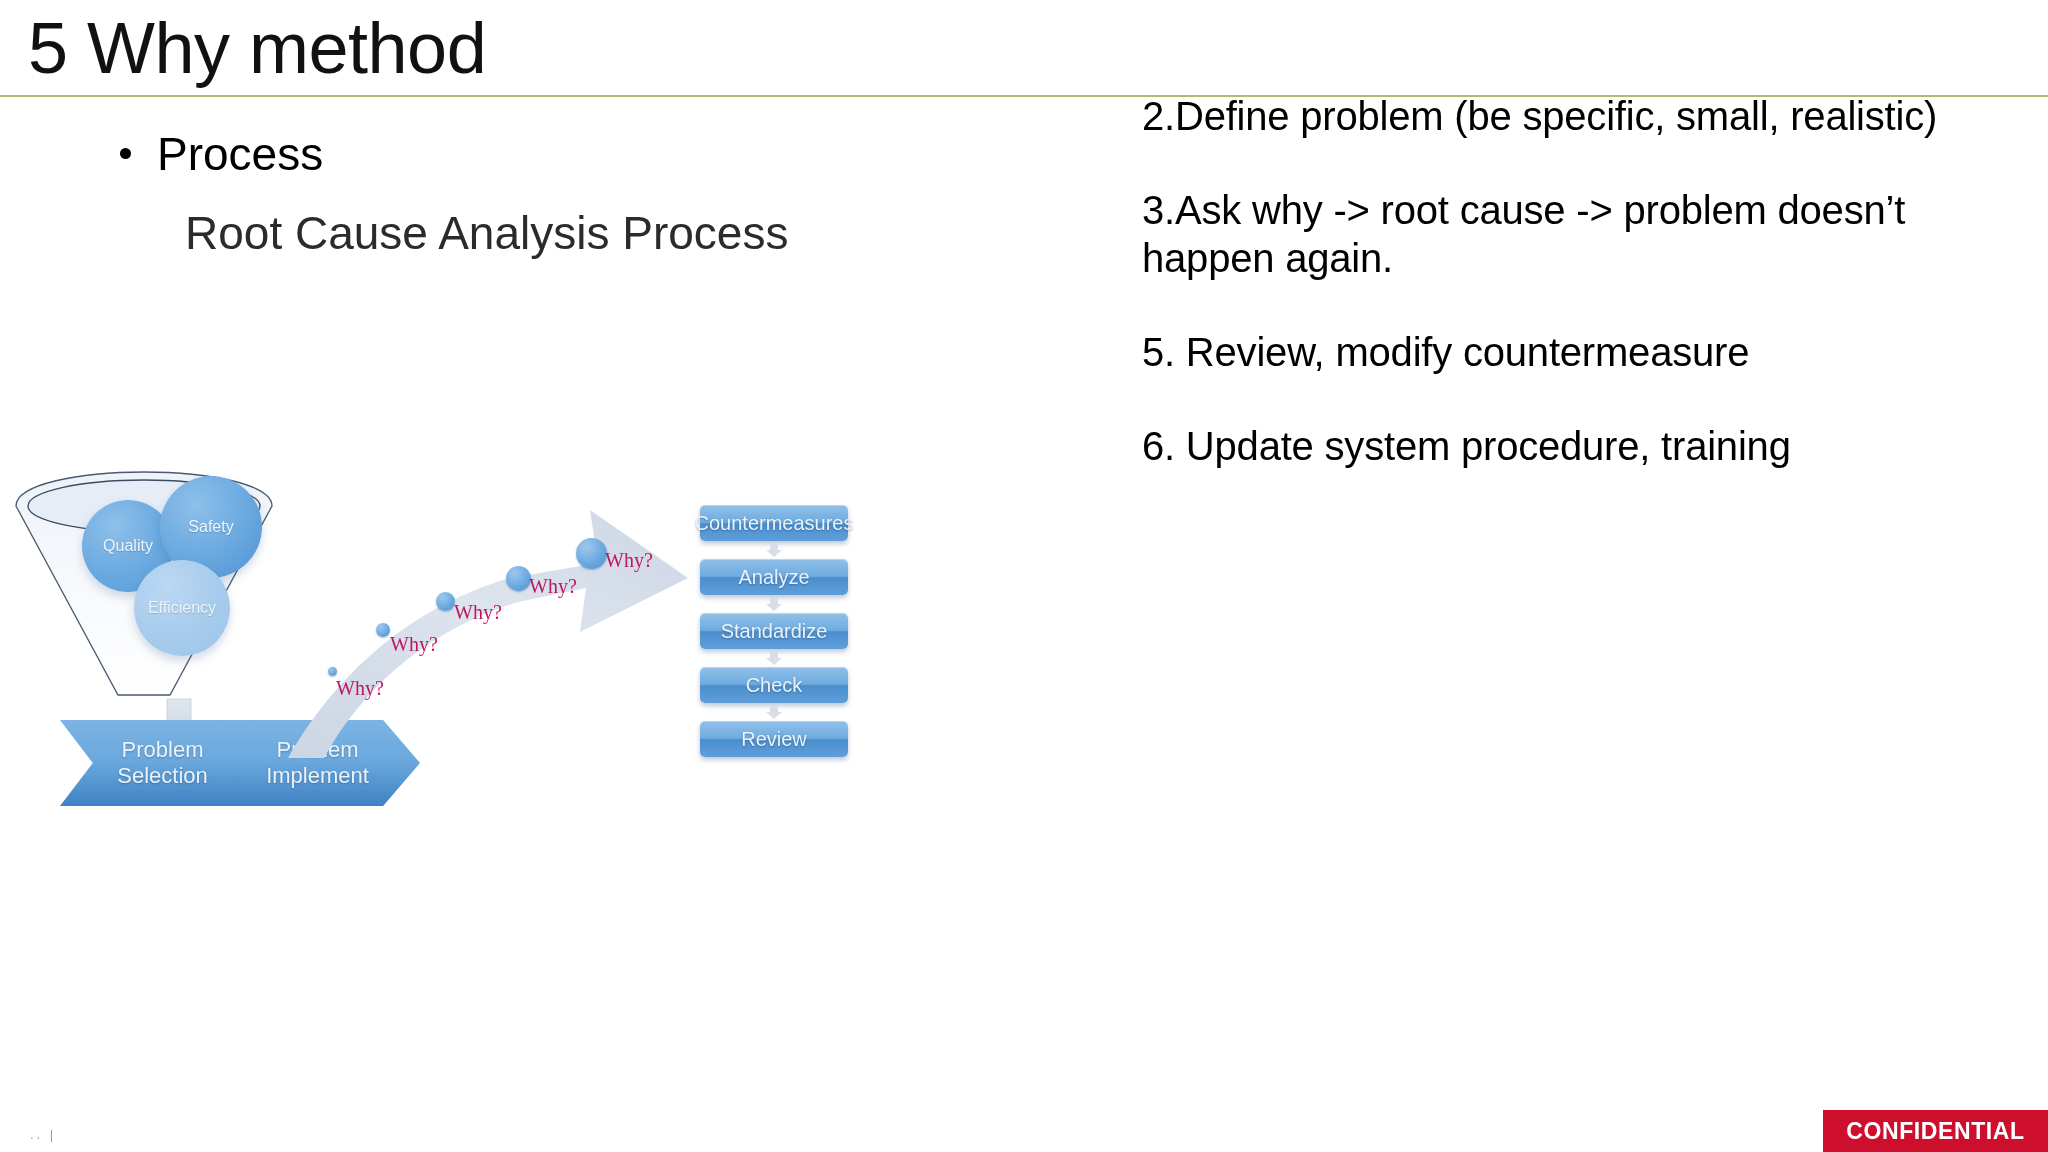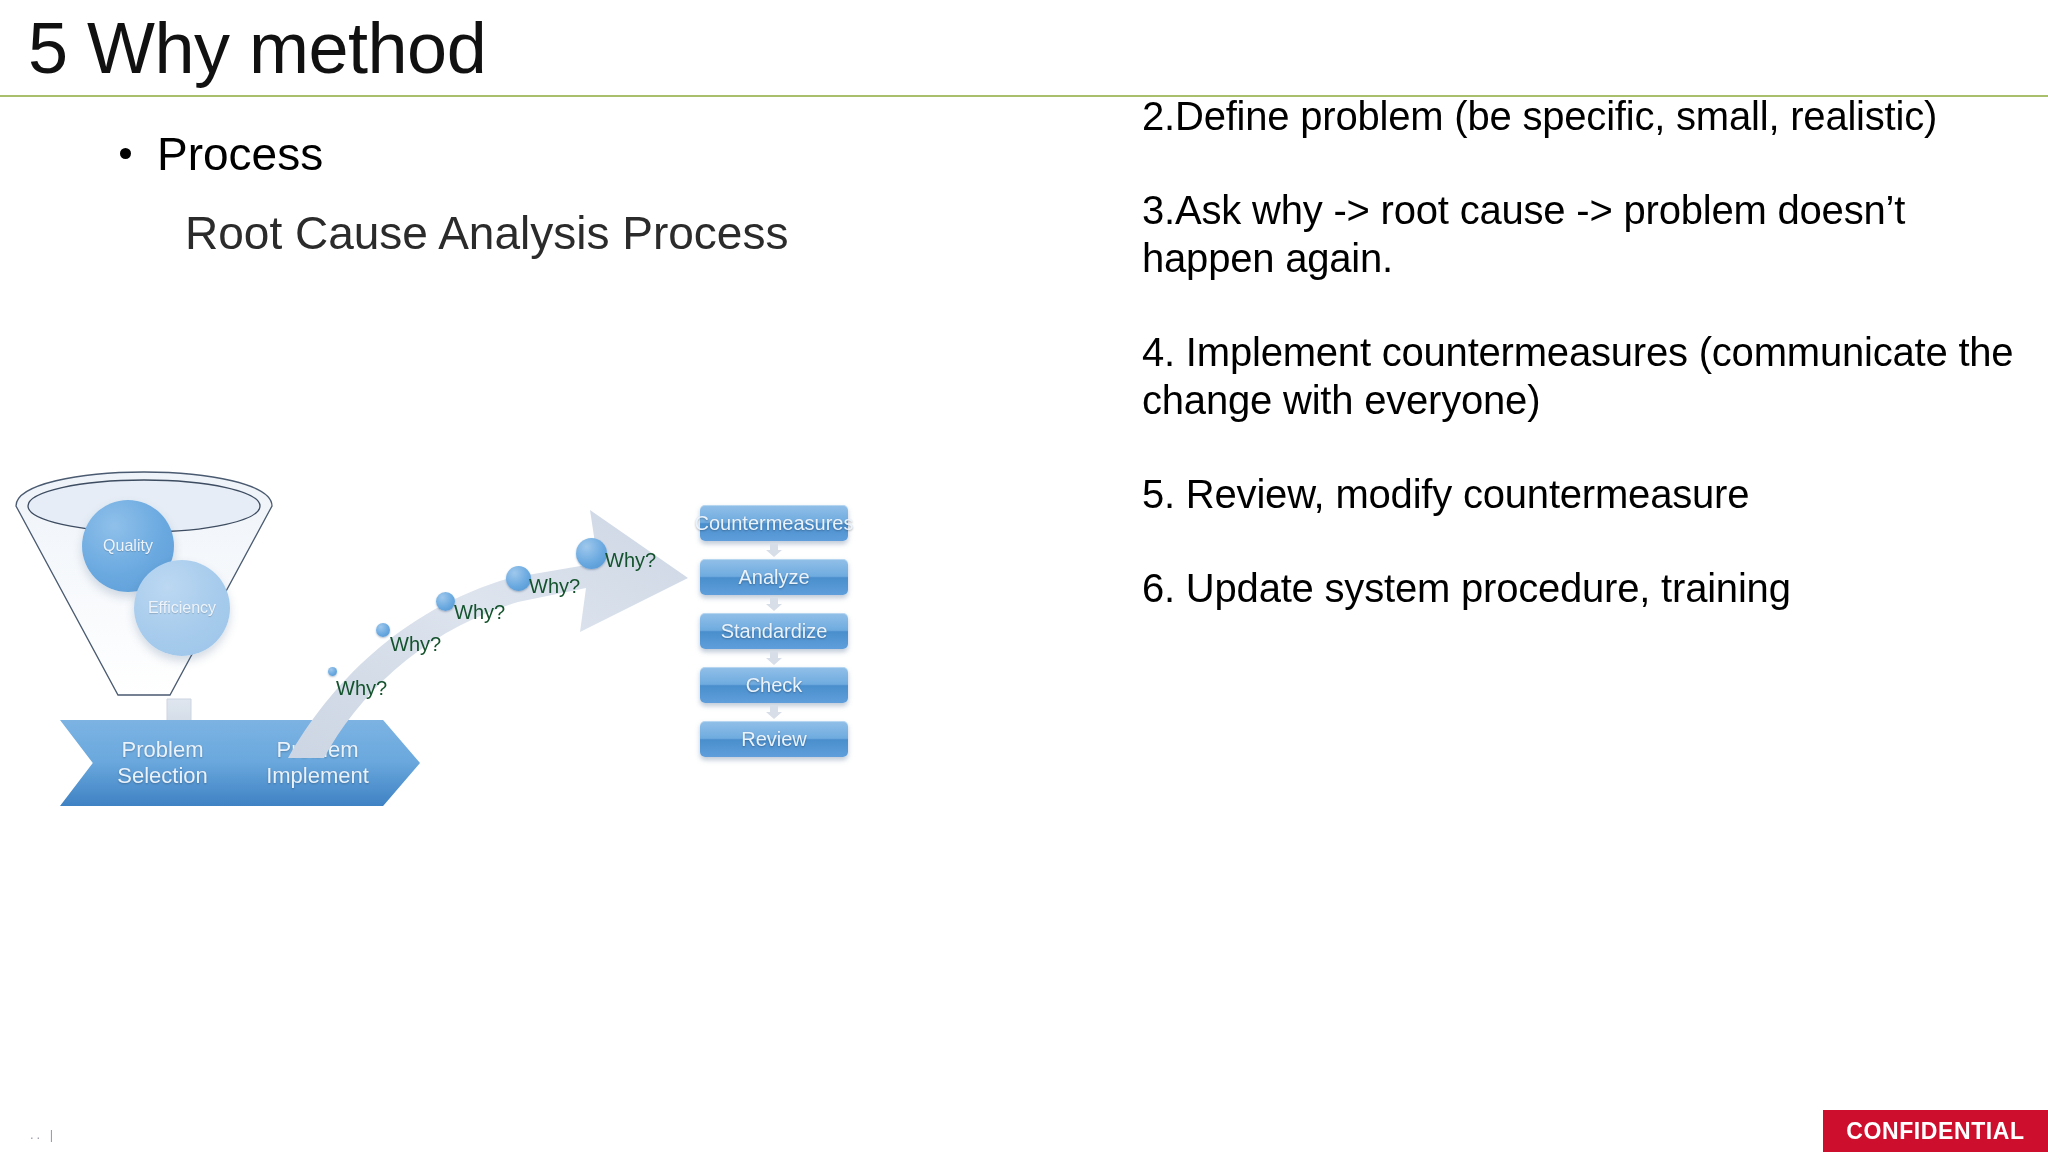--- a/index.html
+++ b/index.html
@@ -126,23 +126,23 @@
   #why-arrow-group { position:absolute; left:280px; top:200px; width:420px; height:290px; }
   .why-dot {
     position:absolute;
     border-radius:50%;
     background:radial-gradient(circle at 34% 28%, #9fc8ec 0%, #6aa9e0 55%, #4f93d1 100%);
     box-shadow:0 1px 2px rgba(40,70,110,.35);
   }
   .why-label {
     position:absolute;
     font-size:20px;
-    color:#14532d;
+    color:#be185d;
     white-space:nowrap;
-    font-family:Liberation Sans, sans-serif;
+    font-family:Liberation Serif, serif;
   }
 
   
   #process-stack { position:absolute; left:700px; top:235px; width:150px; }
   .proc-box {
     position:relative;
     width:148px; height:36px;
     margin-bottom:18px;
     border-radius:5px;
     background:linear-gradient(to bottom, #92c0e8 0%, #6fabdf 48%, #4a8fcd 52%, #5f9edb 100%);
@@ -225,20 +225,23 @@
             <stop offset="100%" stop-color="#ffffff"></stop>
           </linearGradient>
         </defs>
         <path d="M6,36 C6,14 70,2 134,2 C198,2 262,14 262,36 L160,225 L108,225 Z" fill="url(#funnelFill)" stroke="#4a5a70" stroke-width="1.3"></path>
         <ellipse cx="134" cy="36" rx="116" ry="26" fill="#e6edf6" stroke="#3d4c60" stroke-width="1.3"></ellipse>
       </svg>
 
       <div class="bubble" id="bubble-quality">
         <span>Quality</span>
       </div>
+      <div class="bubble" id="bubble-safety">
+        <span>Safety</span>
+      </div>
       <div class="bubble" id="bubble-efficiency">
         <span>Efficiency</span>
       </div>
 
       <svg id="funnel-down-arrow" width="58" height="62" viewBox="0 0 58 62">
         <defs>
           <linearGradient id="dnArrow" x1="0" y1="0" x2="0" y2="1">
             <stop offset="0%" stop-color="#dfe6ef"></stop>
             <stop offset="100%" stop-color="#c3cedd"></stop>
           </linearGradient>
@@ -316,19 +319,18 @@
       </div>
     </div>
 
   </div>
 
 </div>
 
 <div id="right-col">
   <div class="step">2.Define problem (be specific, small, realistic)</div>
   <div class="step">3.Ask why -&gt; root cause -&gt; problem doesn’t happen again.</div>
-  <div class="step">4. Implement countermeasures (communicate the change with everyone)</div>
   <div class="step">5. Review, modify countermeasure</div>
   <div class="step">6. Update system procedure, training</div>
 </div>
 
 <div id="confidential-badge">CONFIDENTIAL</div>
 <div id="page-marks">.. |</div>
 
 </body></html>

